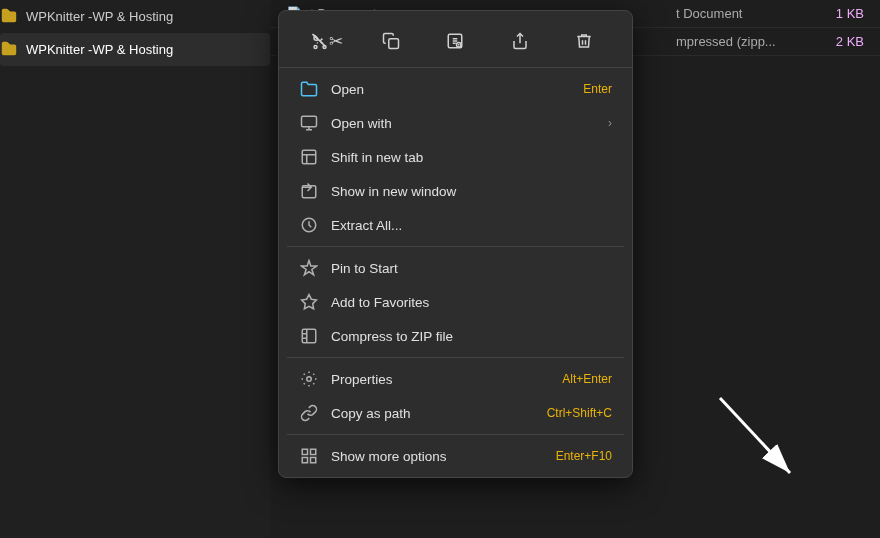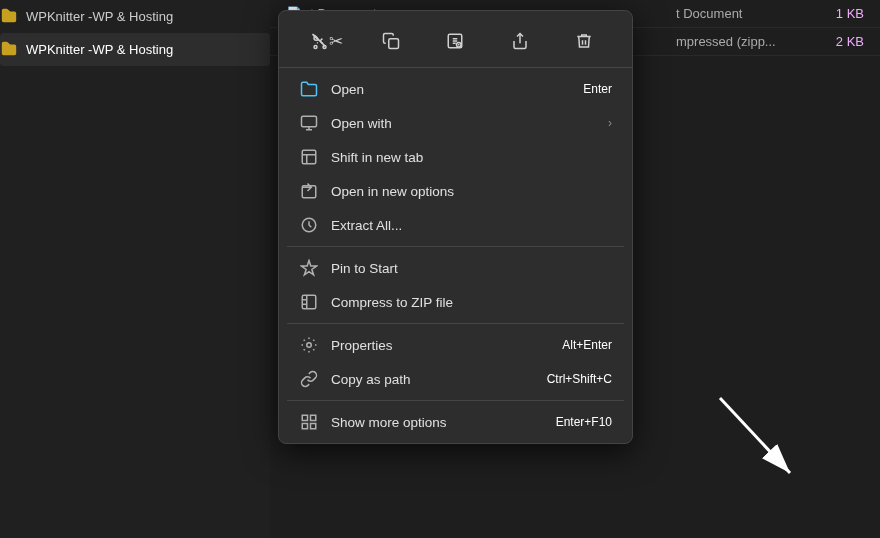--- a/index.html
+++ b/index.html
@@ -137,21 +137,21 @@
       color: #b0b0b0;
       font-size: 15px;
     }
 
     .menu-item .item-label {
       flex: 1;
       font-size: 13.5px;
     }
 
     .menu-item .item-shortcut {
-      color: #ffffff;
+      color: #eab308;
       font-size: 12px;
       margin-left: auto;
     }
 
     .menu-item .item-arrow {
       color: #888;
       font-size: 12px;
       margin-left: auto;
     }
 
@@ -293,21 +293,21 @@
   </div>
 
   <div class="menu-item">
     <span class="item-icon">
       <svg width="18" height="18" viewBox="0 0 24 24" fill="none" stroke="#b0b0b0" stroke-width="2">
         <rect x="3" y="5" width="18" height="16" rx="2"></rect>
           <path d="M10 2l5 5-5 5"></path>
           <path d="M15 7H3"></path>
       </svg>
     </span>
-    <span class="item-label">Open in new options</span>
+    <span class="item-label">Show in new window</span>
   </div>
 
   <div class="menu-item">
     <span class="item-icon">
       <svg width="18" height="18" viewBox="0 0 24 24" fill="none" stroke="#b0b0b0" stroke-width="2">
         <circle cx="12" cy="12" r="9"></circle>
           <path d="M12 7v5l3 3"></path>
       </svg>
     </span>
     <span class="item-label">Extract All...</span>
@@ -317,20 +317,28 @@
 
   <div class="menu-item">
     <span class="item-icon">
       <svg width="18" height="18" viewBox="0 0 24 24" fill="none" stroke="#b0b0b0" stroke-width="2">
         <path d="M12 2l2.4 7.4H22l-6.2 4.5 2.4 7.4L12 17l-6.2 4.3 2.4-7.4L2 9.4h7.6z"></path>
       </svg>
     </span>
     <span class="item-label">Pin to Start</span>
   </div>
 
+  <div class="menu-item">
+    <span class="item-icon">
+      <svg width="18" height="18" viewBox="0 0 24 24" fill="none" stroke="#b0b0b0" stroke-width="2">
+        <polygon points="12 2 15.09 8.26 22 9.27 17 14.14 18.18 21.02 12 17.77 5.82 21.02 7 14.14 2 9.27 8.91 8.26 12 2"></polygon>
+      </svg>
+    </span>
+    <span class="item-label">Add to Favorites</span>
+  </div>
 
   <div class="menu-item">
     <span class="item-icon">
       <svg width="18" height="18" viewBox="0 0 24 24" fill="none" stroke="#b0b0b0" stroke-width="2">
         <rect x="3" y="3" width="18" height="18" rx="2"></rect>
           <path d="M9 3v18M3 9h6M3 15h6"></path>
       </svg>
     </span>
     <span class="item-label">Compress to ZIP file</span>
   </div>

